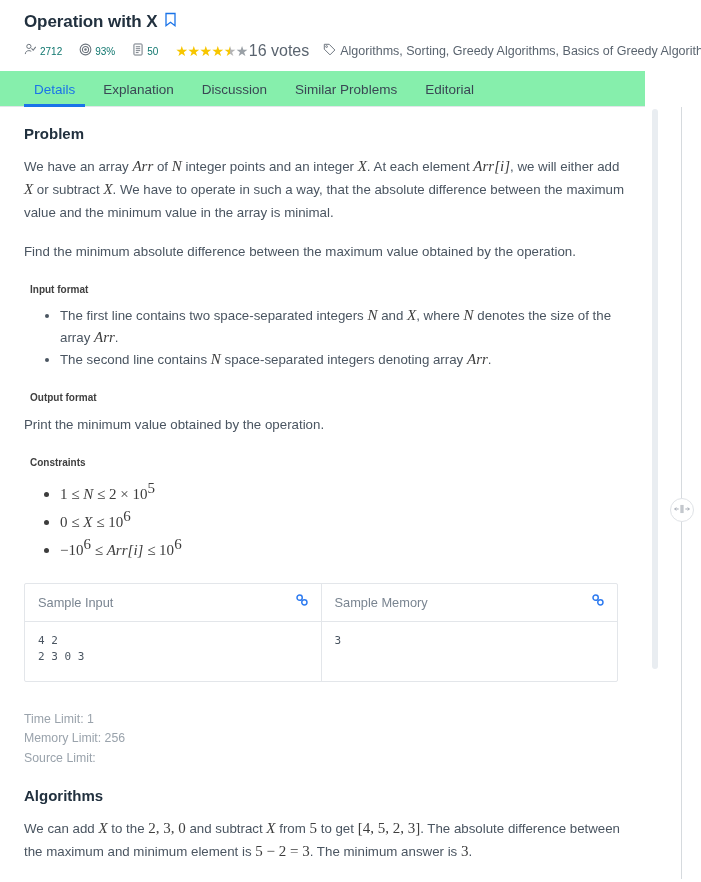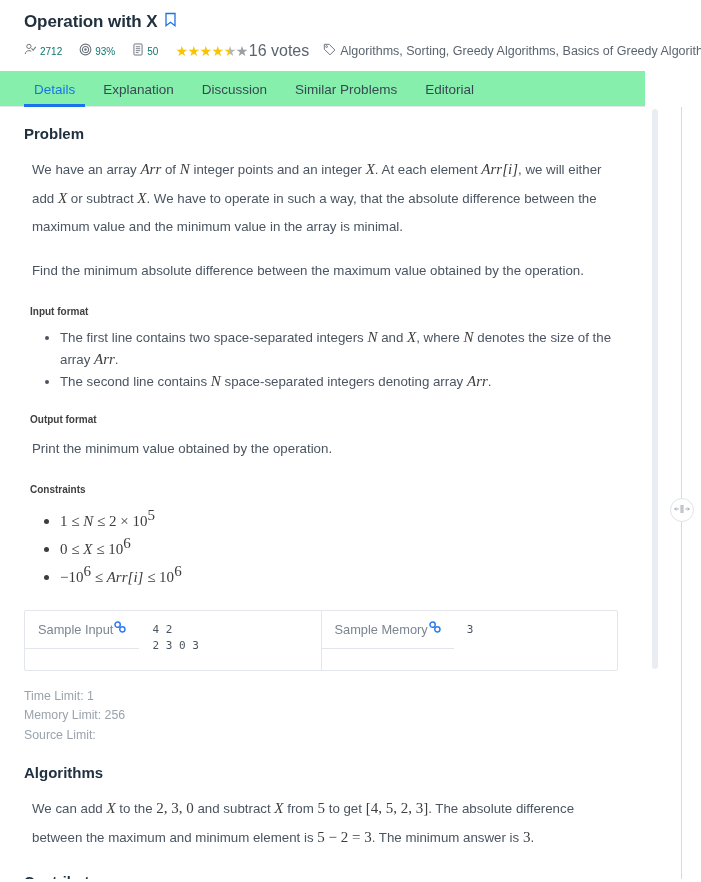--- a/index.html
+++ b/index.html
@@ -121,23 +121,23 @@
     margin: 0 0 13px 0;
   }
   h4.sub {
     font-size: 10px;
     font-weight: bold;
     color: #404040;
     margin: 21px 0 10px 6px;
   }
   p.body {
     font-size: 13.3px;
-    line-height: 28px;
+    line-height: 23px;
     color: #4a5561;
-    margin: 0 0 16px 8px;
+    margin: 0 0 16px 0;
   }
   ul.bullets {
     margin: 0 0 4px 0;
     padding-left: 36px;
   }
   ul.bullets li {
     font-size: 13.3px;
     line-height: 20.5px;
     color: #4a5561;
     margin-bottom: 1px;
@@ -167,21 +167,21 @@
     width: 594px;
     margin: 22px 0 0 0;
     border: 1px solid #e3e6ea;
     border-radius: 2px;
     display: flex;
     background: #fff;
   }
   .sample-col {
     flex: 1;
     display: flex;
-    flex-direction: row;
+    flex-direction: column;
     min-width: 0;
   }
   .sample-col:first-child { border-right: 1px solid #e3e6ea; }
   .sample-head {
     display: flex;
     align-items: center;
     justify-content: space-between;
     padding: 10px 12px 10px 13px;
     border-bottom: 1px solid #e3e6ea;
     height: 38px;
@@ -196,21 +196,21 @@
   }
   .sample-body pre {
     margin: 0;
     font-family: "DejaVu Sans Mono", monospace;
     font-size: 11px;
     line-height: 16px;
     color: #4a5561;
     white-space: pre;
   }
 
-  .limits { margin-top: 16px; }
+  .limits { margin-top: 28px; }
   .limits div {
     font-size: 12.3px;
     color: #9aa3ac;
     line-height: 19.5px;
   }
 
   h3.expl {
     font-size: 15px;
     font-weight: bold;
     color: #22313f;

